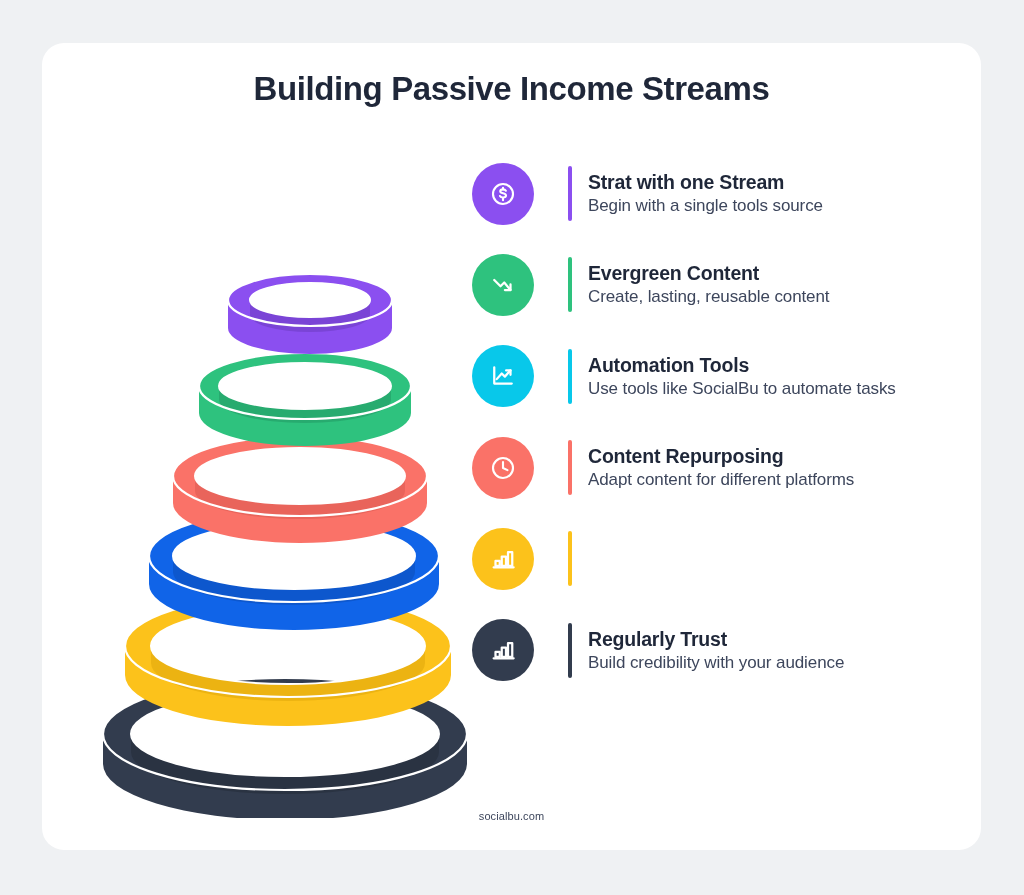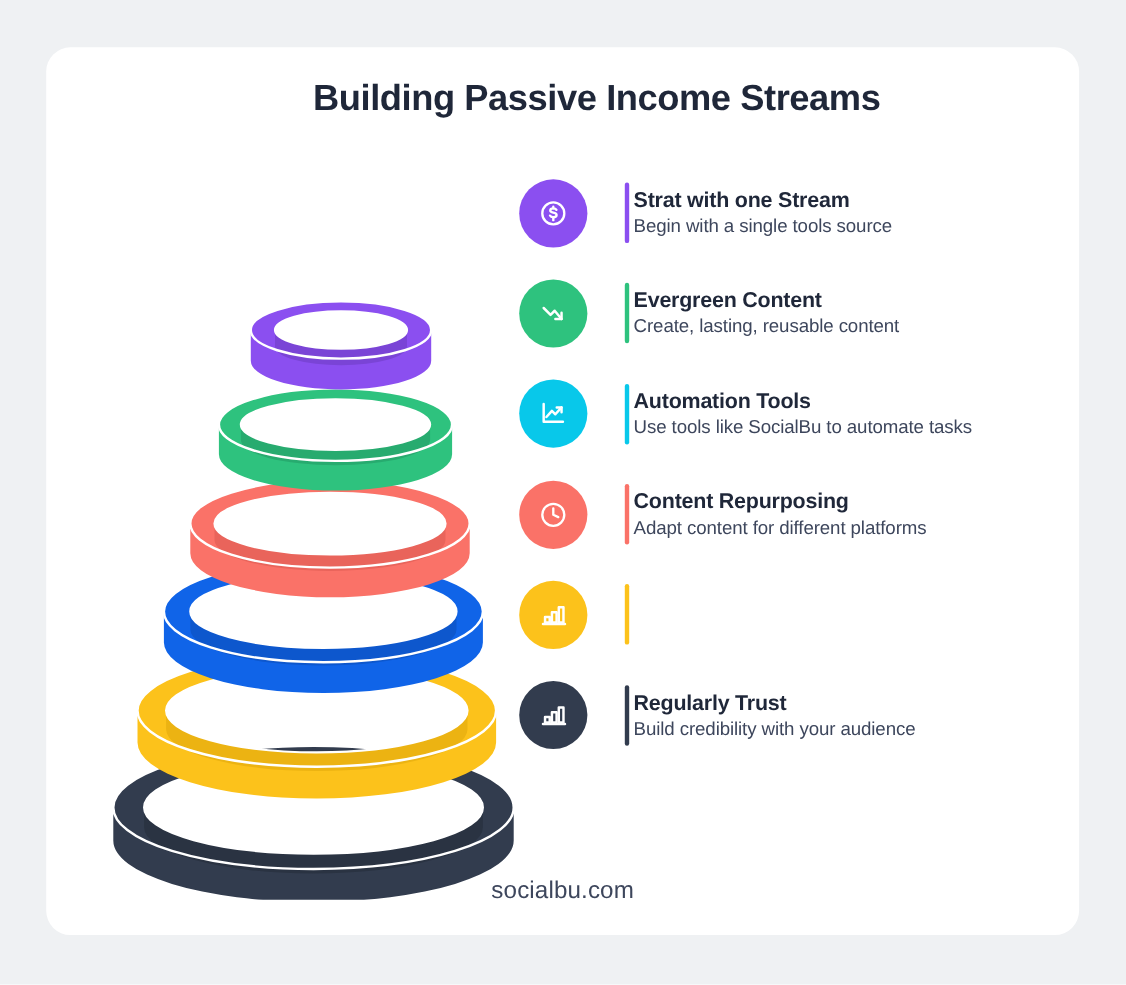--- a/index.html
+++ b/index.html
@@ -46,21 +46,21 @@
     color: #1f2739;
   }
 
   
   .footer {
     position: absolute;
     left: 0;
     bottom: 28px;
     width: 100%;
     text-align: center;
-    font-size: 22px;
+    font-size: 11px;
     color: #3d465c;
     letter-spacing: 0.1px;
   }
 
   
   .rings {
     position: absolute;
     left: 43px;
     top: 95px;
     width: 400px;
@@ -98,21 +98,21 @@
   .badge svg {
     display: block;
   }
   .accent {
     width: 4px;
     height: 55px;
     margin-left: 34px;
     border-radius: 2px;
   }
   .texts {
-    margin-left: 4px;
+    margin-left: 16px;
     line-height: 1.18;
   }
   .item-title {
     font-size: 19.5px;
     font-weight: bold;
     color: #1f2739;
     letter-spacing: -0.2px;
     margin-bottom: 2px;
   }
   .item-desc {
@@ -120,21 +120,21 @@
     color: #3d465c;
     letter-spacing: -0.1px;
   }
 </style>
 </head>
 <body style="background: rgb(239, 241, 243);">
 
 <div class="canvas">
   <div class="card" style="background: rgb(255, 255, 255);">
 
-    <div class="title" style="color: rgb(31, 39, 57); margin-left: 31px;">Building Passive Income Streams</div>
+    <div class="title" style="color: rgb(31, 39, 57);">Building Passive Income Streams</div>
 
     <div class="rings">
       <svg viewBox="0 0 400 680" xmlns="http://www.w3.org/2000/svg">
         <defs>
 
           <clipPath id="clipPurple">
               <rect x="0" y="0" width="400" height="680"></rect>
             </clipPath>
         </defs>
 

